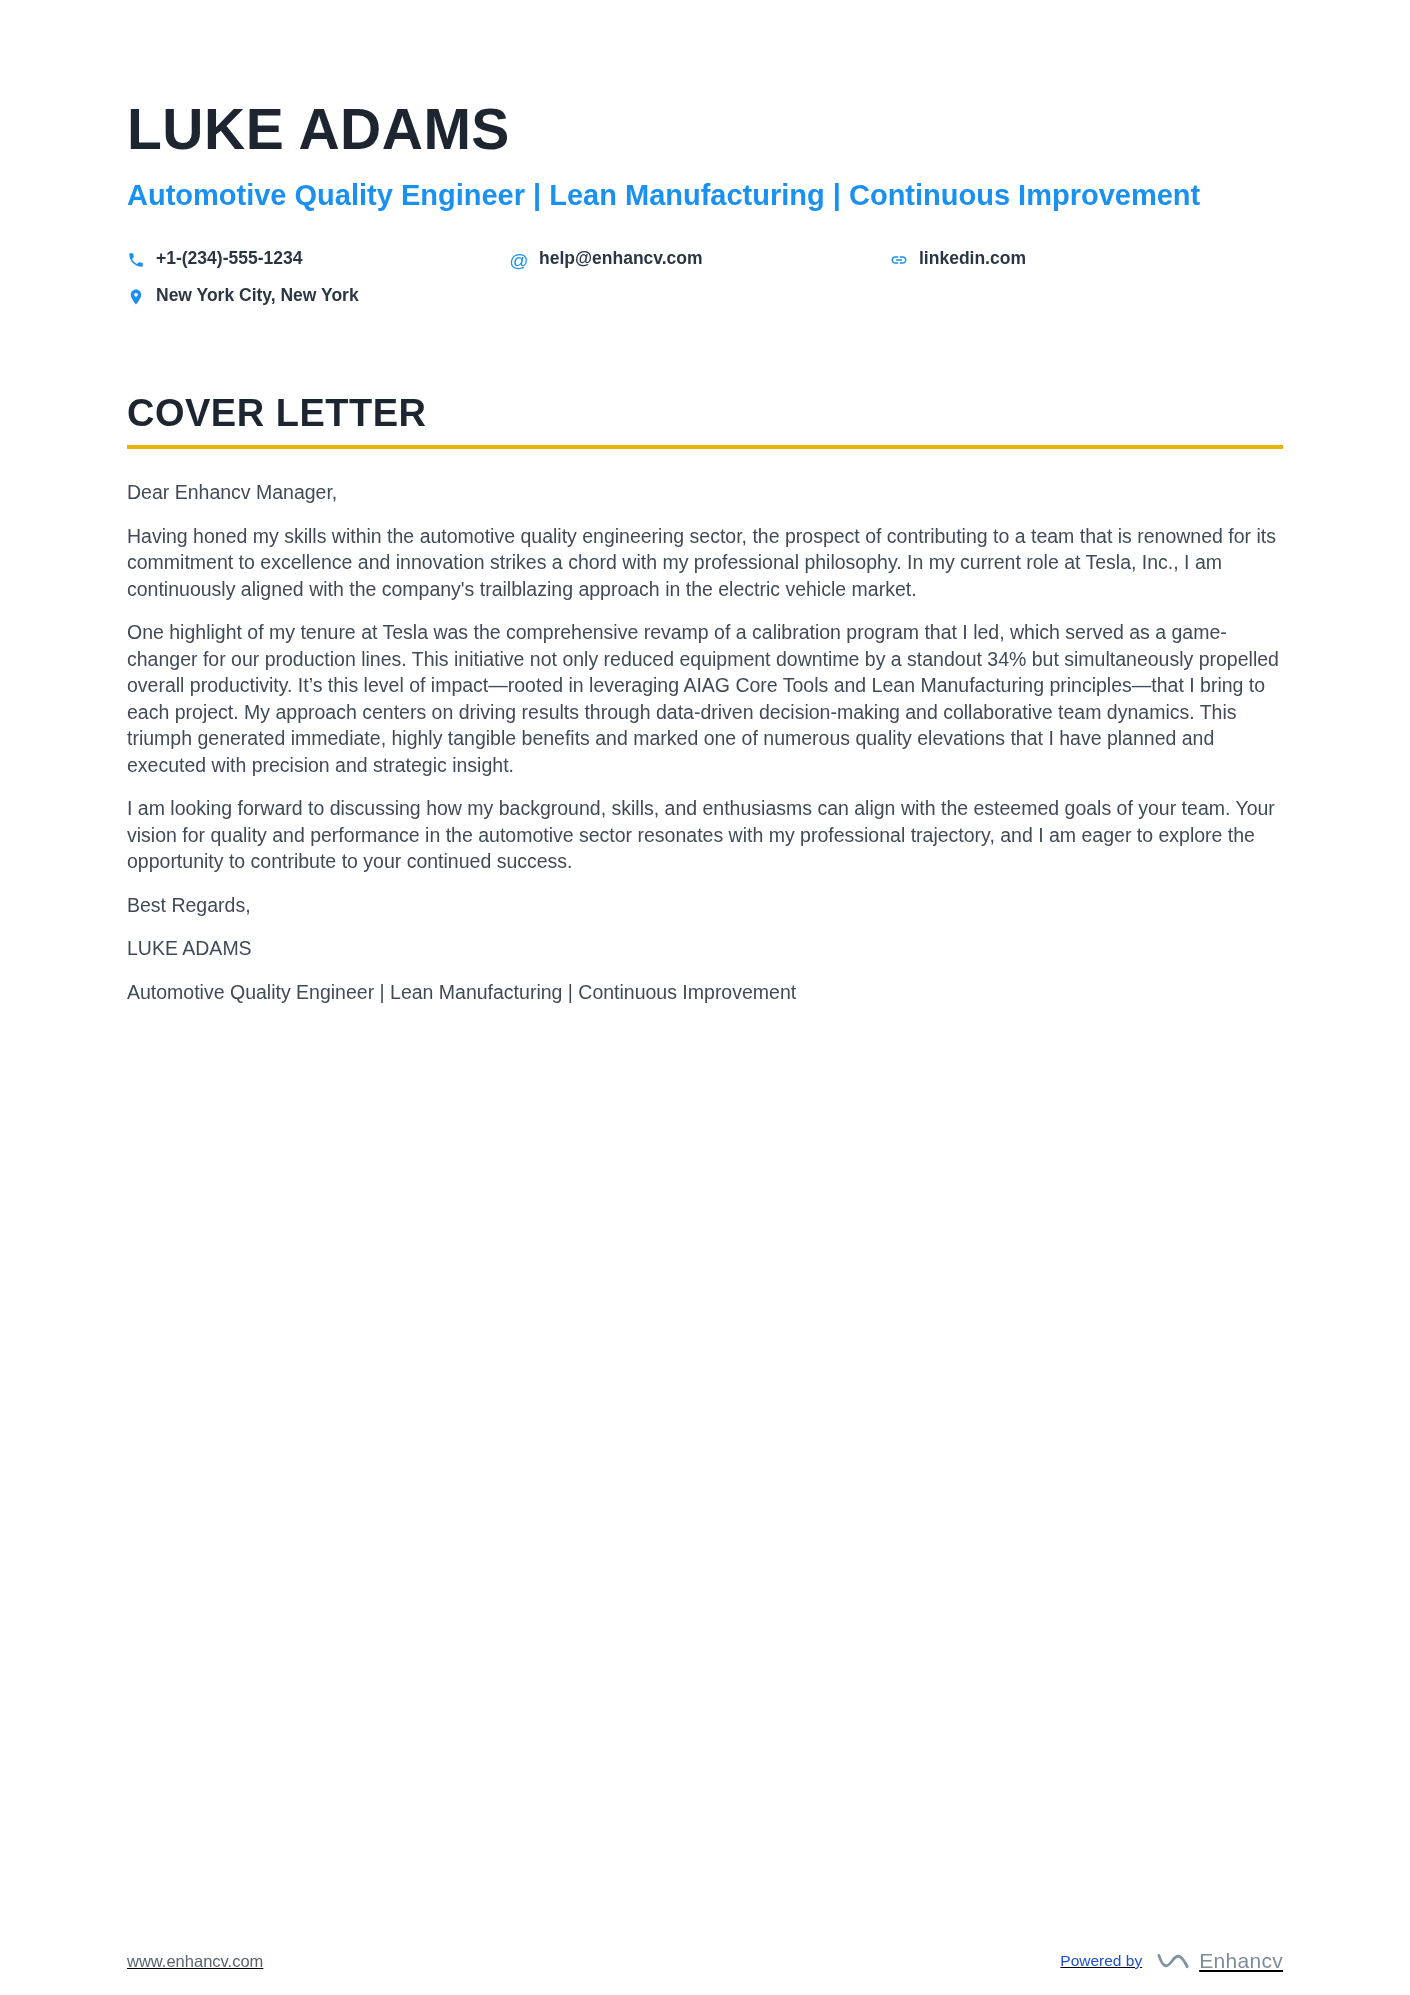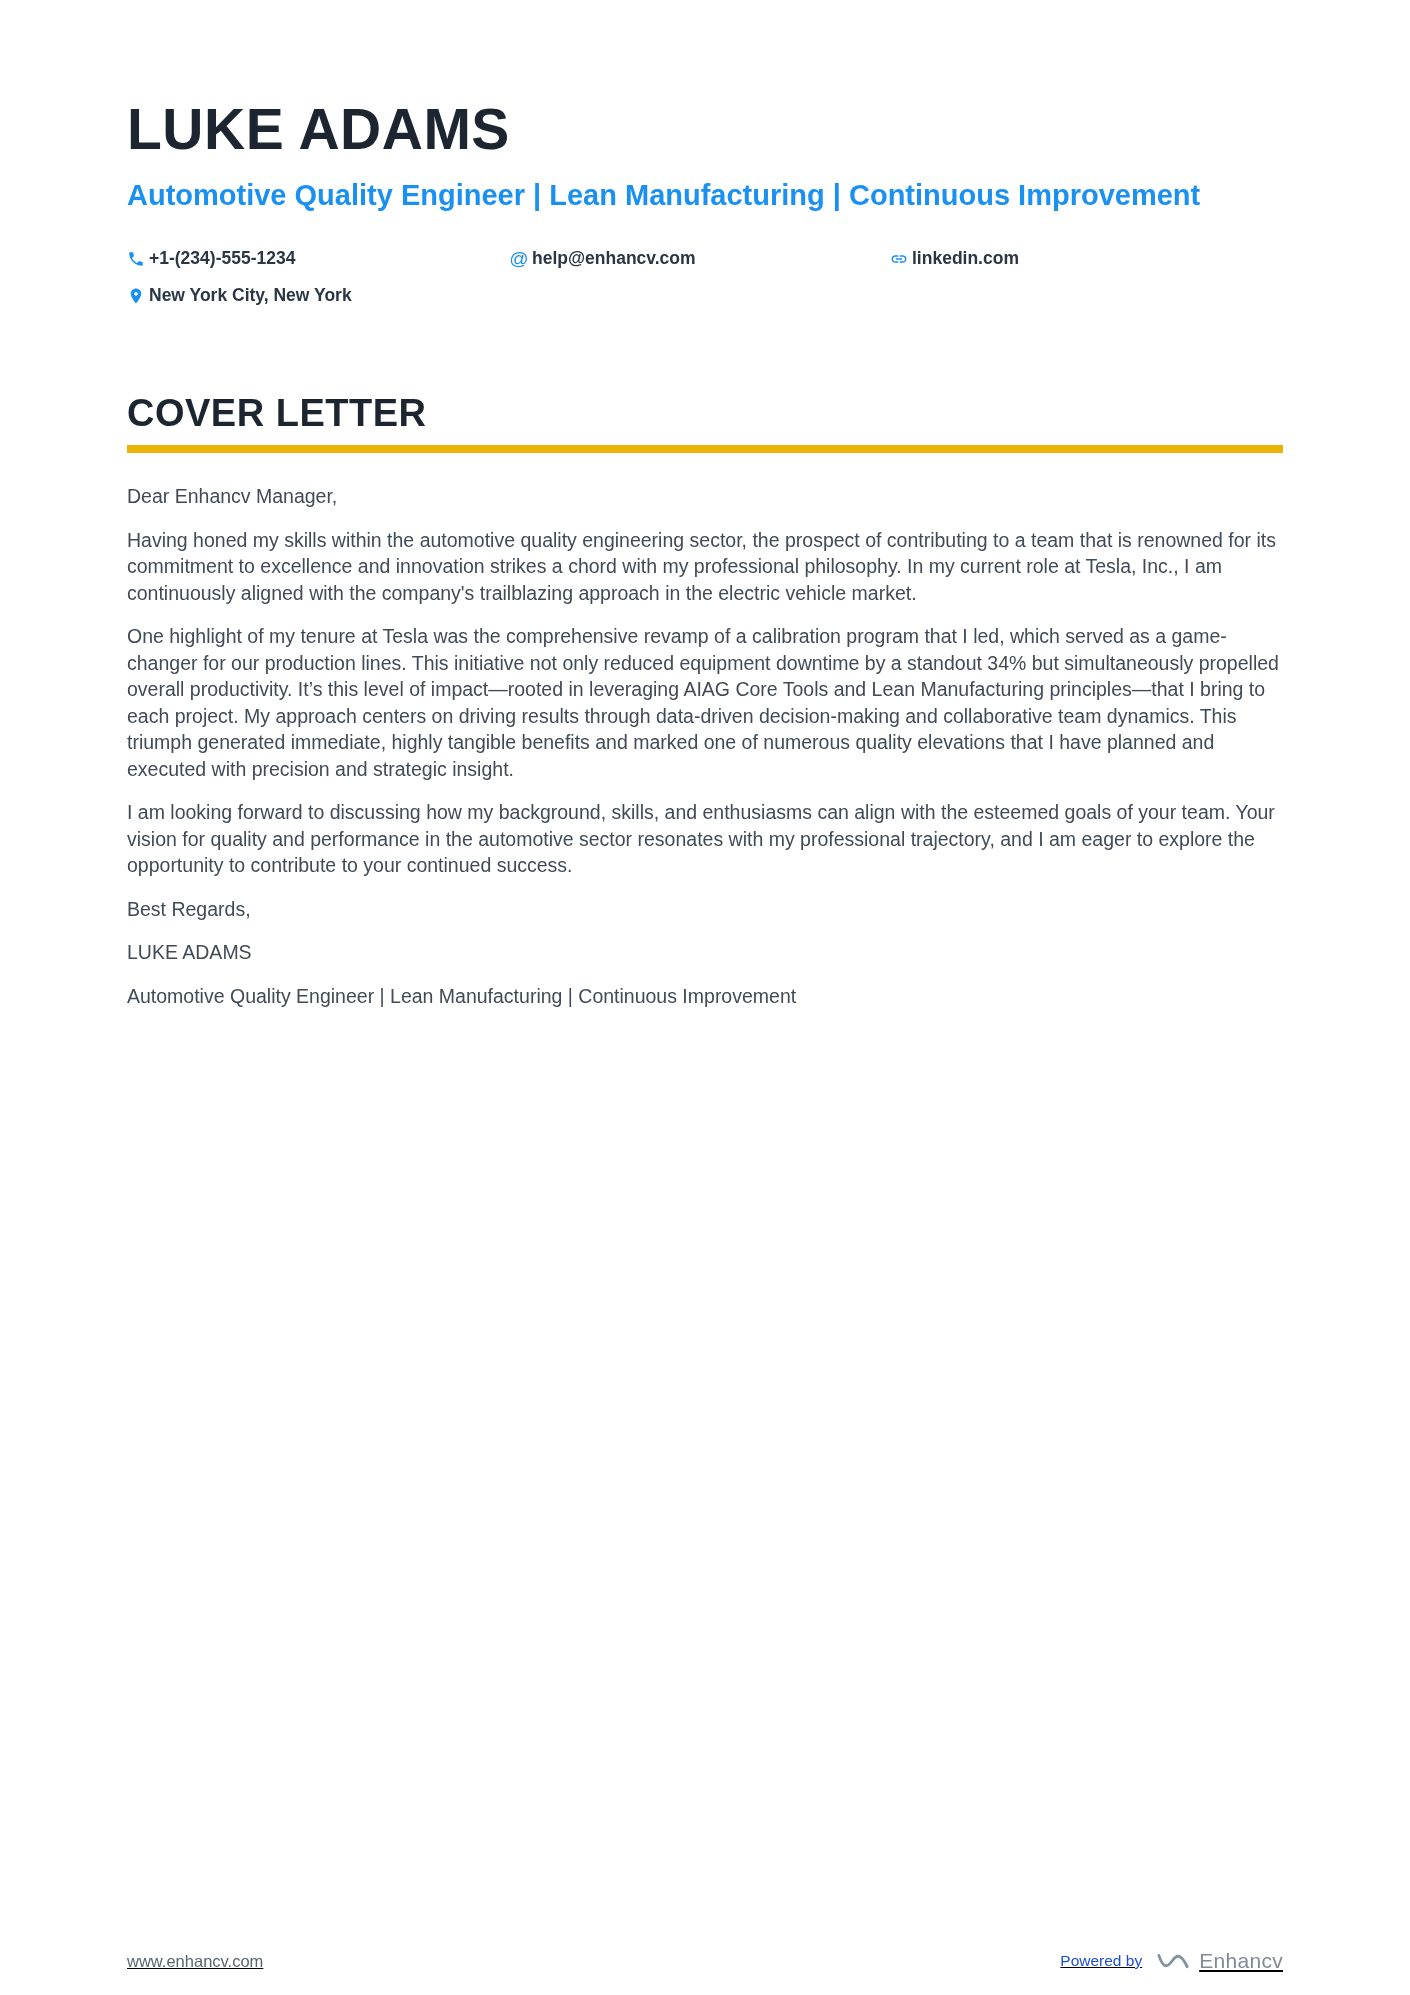--- a/index.html
+++ b/index.html
@@ -31,22 +31,22 @@
   }
   .contact-grid {
     margin-top: 34px;
     display: grid;
     grid-template-columns: 383px 380px 1fr;
     row-gap: 16px;
     align-items: center;
   }
   .contact-item {
     display: flex;
-    align-items: center;
-    gap: 4px;
+    align-items: flex-end;
+    gap: 11px;
     font-size: 17.5px;
     font-weight: 700;
     color: #2b3644;
     text-decoration: none;
   }
   .contact-item .ico {
     display: inline-flex;
     width: 18px;
     height: 18px;
     align-items: center;
@@ -61,21 +61,21 @@
     line-height: 1;
   }
   
   .section { margin-top: 86px; }
   .section-heading {
     font-size: 38px;
     font-weight: 800;
     letter-spacing: 0.5px;
     color: #1d2630;
     padding-bottom: 10px;
-    border-bottom: 8px solid #eab308;
+    border-bottom: 4px solid #eab308;
   }
   .letter-body { margin-top: 30px; }
   .letter-body p {
     font-size: 19.5px;
     line-height: 1.36;
     color: #414b57;
     margin: 0 0 17px 0;
   }
   
   .footer {

